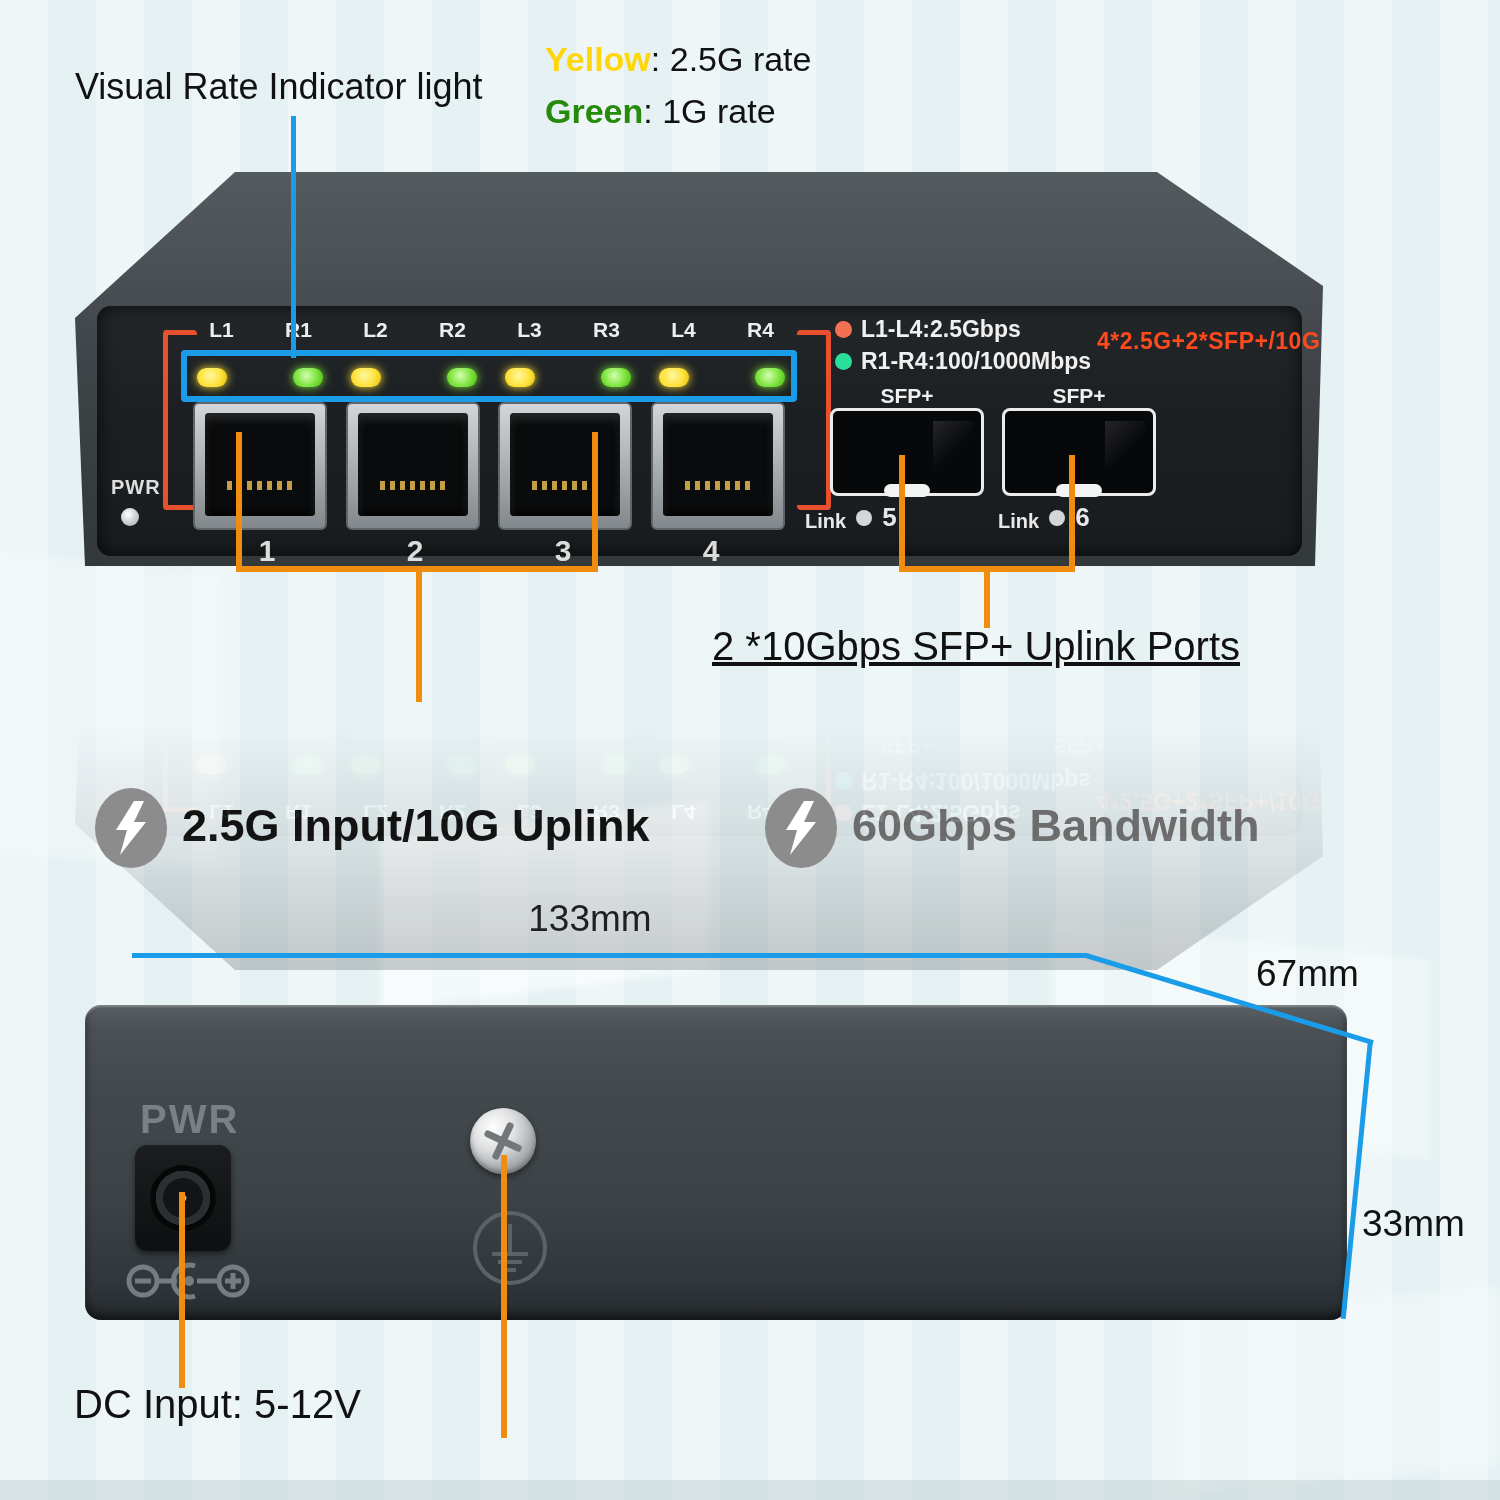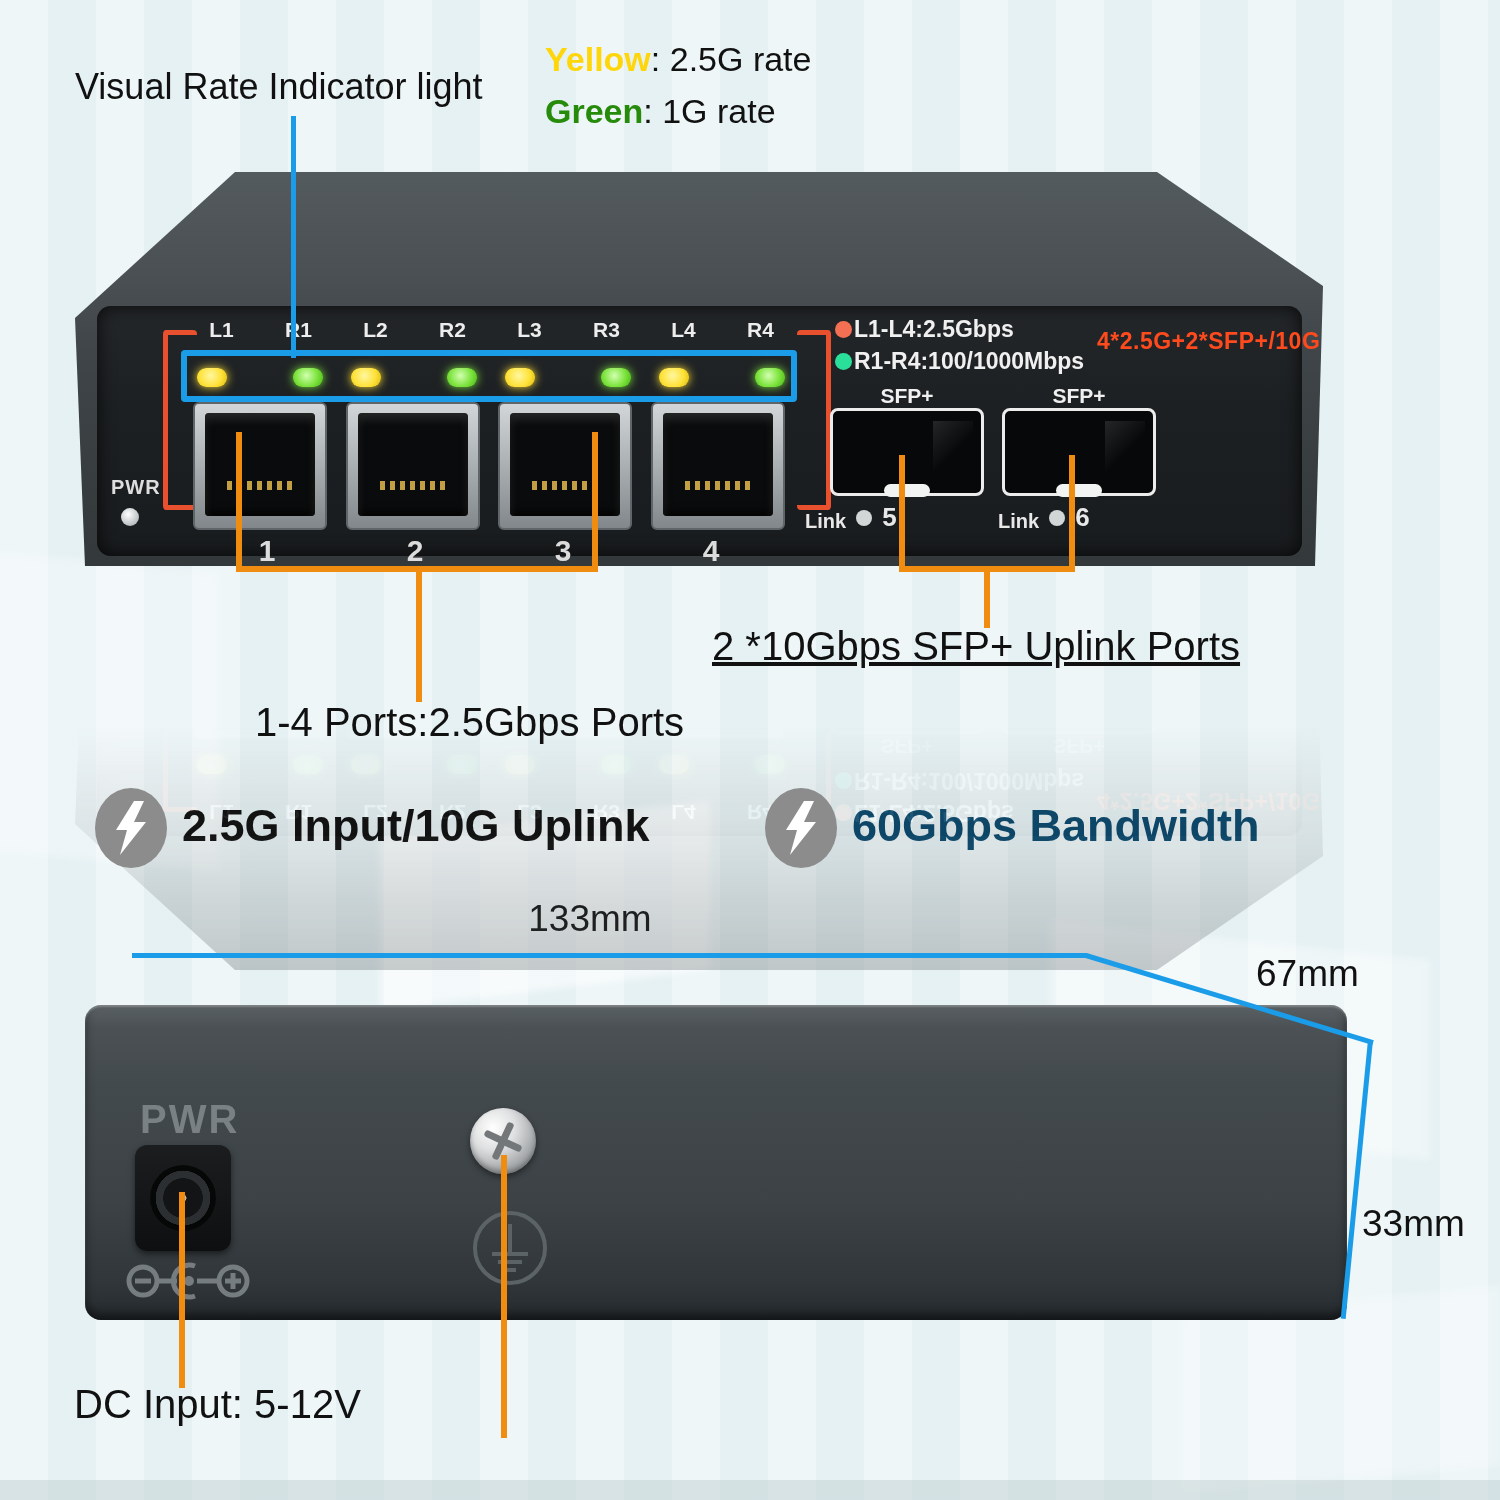--- a/index.html
+++ b/index.html
@@ -8,21 +8,21 @@
   .stripes{position:absolute;inset:0;
     background:repeating-linear-gradient(90deg,rgba(255,255,255,.45) 0 48px,rgba(214,231,234,.35) 48px 96px);
     opacity:.55;}
   .cube{position:absolute;background:rgba(255,255,255,.55);filter:blur(3px);}
   .bottomband{position:absolute;left:0;bottom:0;width:100%;height:20px;background:rgba(196,211,214,.55);}
 
   .txt{position:absolute;white-space:nowrap;}
   .t36{font-size:36px;} .t34{font-size:34px;} .t40{font-size:40px;}
   .t37{font-size:37px;margin-top:8px;} .t39{font-size:40px;}
   .bold{font-weight:bold;}
-  .yellow{color:#ffd60a;} .green{color:#268a0a;} .orange-txt{color:#0c4a6e;}
+  .yellow{color:#ffd60a;} .green{color:#268a0a;} .orange-txt{color:#737373;}
 
   
   .vline,.hline{position:absolute;}
   .blue{background:#1b9ce8;} .oline{background:#f08c10;}
   .bluebox{position:absolute;left:181px;top:350px;width:616px;height:52px;
     border:6px solid #1b9ce8;border-radius:4px;box-sizing:border-box;z-index:30;}
 
   
   .front-switch{position:absolute;left:75px;top:168px;width:1250px;height:400px;z-index:5;
     -webkit-box-reflect: below 6px linear-gradient(to bottom, rgba(0,0,0,.30), rgba(0,0,0,.10) 32%, rgba(0,0,0,0) 62%);}
@@ -55,21 +55,21 @@
     background:linear-gradient(180deg,#d2d6d8 0%,#aeb3b6 45%,#81878a 100%);border:2px solid #5f6569;}
   .rj45 .cavity{position:relative;width:100%;height:100%;background:#0a0b0c;border-radius:4px;
     box-shadow:inset 0 6px 10px rgba(255,255,255,.12), inset 0 -4px 8px rgba(0,0,0,.9);}
   .rj45 .pins{position:absolute;left:50%;bottom:26px;transform:translateX(-50%);width:66px;height:9px;
     background:repeating-linear-gradient(90deg,#d8b04a 0 5px,rgba(0,0,0,0) 5px 10px);opacity:.9;}
 
   .numsrow{position:absolute;left:96px;top:228px;width:592px;display:flex;}
   .numsrow span{flex:1;text-align:center;font-size:30px;font-weight:bold;color:#dcdcdc;}
 
   .legend{position:absolute;left:738px;top:10px;display:flex;flex-direction:column;gap:5px;}
-  .legrow{display:flex;align-items:center;gap:2px;}
+  .legrow{display:flex;align-items:center;gap:9px;}
   .dot{width:17px;height:17px;border-radius:50%;}
   .dot-red{background:#f37052;} .dot-grn{background:#2adf9a;}
   .legrow b{font-size:23px;color:#f0f0f0;}
 
   .model{position:absolute;left:1000px;top:22px;font-size:23px;font-weight:bold;color:#ff4a1e;letter-spacing:.5px;}
 
   .sfplabel{position:absolute;top:78px;width:154px;text-align:center;font-size:21px;font-weight:bold;color:#f0f0f0;}
   .cage{position:absolute;top:102px;width:154px;height:88px;background:#07080a;border:3px solid #ececec;border-radius:8px;box-sizing:border-box;}
   .cage::after{content:"";position:absolute;left:50%;bottom:-4px;transform:translateX(-50%);
     width:46px;height:13px;background:#f2f3f3;border-radius:7px;}
@@ -219,21 +219,20 @@
     </div>
   </div>
 
   <div class="vline blue" style="left:291px;top:116px;width:5px;height:242px;z-index:30;"></div>
   <div class="bluebox"></div>
 
   <div class="vline oline" style="left:236px;top:432px;width:6px;height:140px;z-index:31;"></div>
   <div class="vline oline" style="left:592px;top:432px;width:6px;height:140px;z-index:31;"></div>
   <div class="hline oline" style="left:236px;top:566px;width:362px;height:6px;z-index:31;"></div>
   <div class="vline oline" style="left:416px;top:566px;width:6px;height:136px;z-index:31;"></div>
-  <div class="txt t40" style="left:255px;top:700px;z-index:32;">1-4 Ports:2.5Gbps Ports</div>
 
   <div class="vline oline" style="left:899px;top:455px;width:6px;height:117px;z-index:31;"></div>
   <div class="vline oline" style="left:1069px;top:455px;width:6px;height:117px;z-index:31;"></div>
   <div class="hline oline" style="left:899px;top:566px;width:176px;height:6px;z-index:31;"></div>
   <div class="vline oline" style="left:984px;top:566px;width:6px;height:62px;z-index:31;"></div>
   <div class="txt t40" style="left:712px;top:624px;z-index:32;text-decoration:underline;">2 *10Gbps SFP+ Uplink Ports</div>
 
   <div class="featicon" style="left:95px;top:788px;">
     <svg width="42" height="56" viewBox="0 0 42 56">
       <path d="M24 1 L6 30 L17 30 L10 55 L36 22 L24 22 L34 1 Z" fill="#ffffff"></path>

